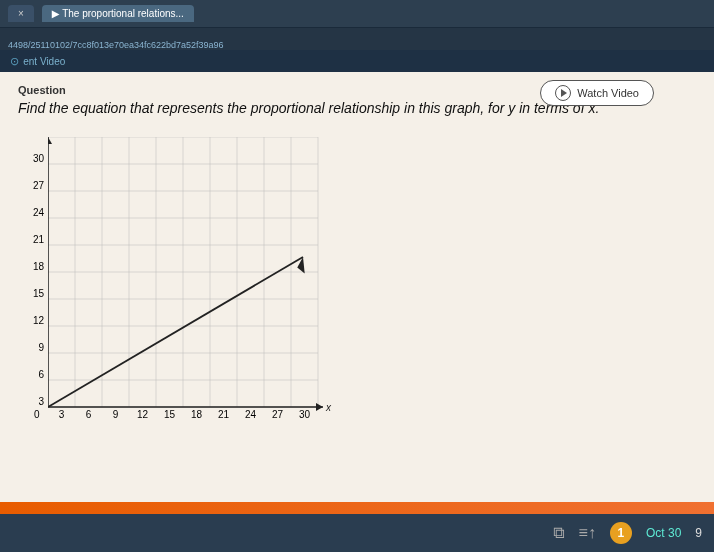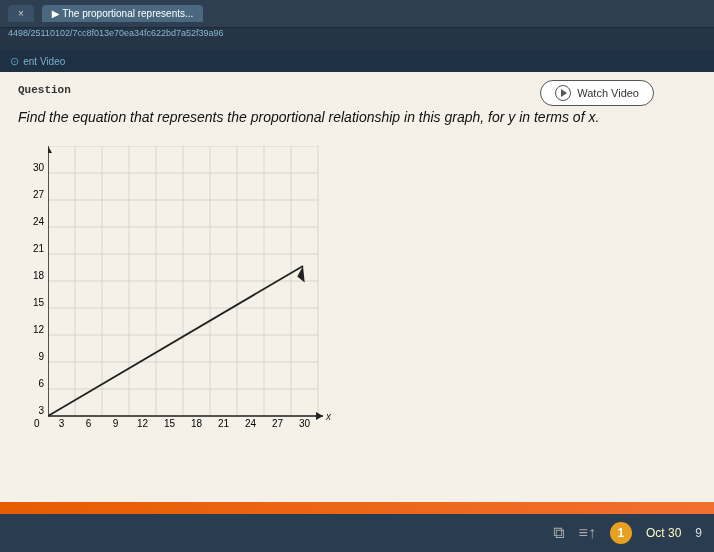--- a/index.html
+++ b/index.html
@@ -36,21 +36,21 @@
     .browser-tab.active {
       background: #4a6880;
       color: #fff;
     }
 
     
     .url-bar-row {
       background: #253545;
       height: 22px;
       display: flex;
-      align-items: flex-start;
+      align-items: flex-end;
       padding: 0 8px;
       font-size: 9px;
       color: #aaa;
     }
     .url-text {
       color: #8ab4d0;
       font-size: 9px;
     }
 
     
@@ -120,22 +120,21 @@
       border-bottom: 4px solid transparent;
       border-left: 6px solid #555;
       margin-left: 1px;
     }
 
     
     .question-label {
       font-size: 11px;
       font-weight: bold;
       color: #333;
-      margin-bottom: 13px;
-      font-family: Liberation Mono, monospace;
+      margin-bottom: 4px;
     }
     .question-text {
       font-size: 14px;
       color: #111;
       margin-bottom: 16px;
       font-style: italic;
     }
 
     
     .graph-container {
@@ -182,21 +181,21 @@
       border-radius: 50%;
       width: 22px;
       height: 22px;
       display: flex;
       align-items: center;
       justify-content: center;
       font-size: 12px;
       font-weight: bold;
     }
     .status-date {
-      color: #fef9c3;
+      color: #5eead4;
       font-size: 12px;
     }
     .status-number {
       color: #ddd;
       font-size: 12px;
     }
 
     
     .nav-bar {
       position: absolute;
@@ -208,21 +207,21 @@
     }
   </style>
 </head>
 <body>
 
 <div class="browser-bar">
   <div class="browser-tab">
     <span>×</span>
   </div>
   <div class="browser-tab active">
-    <span>▶ The proportional represents...</span>
+    <span>▶ The proportional relations...</span>
   </div>
 </div>
 
 <div class="url-bar-row">
   <span class="url-text">4498/25110102/7cc8f013e70ea34fc622bd7a52f39a96</span>
 </div>
 
 <div class="access-row">
   <span class="access-label">
     <span class="access-icon">⊙</span>

